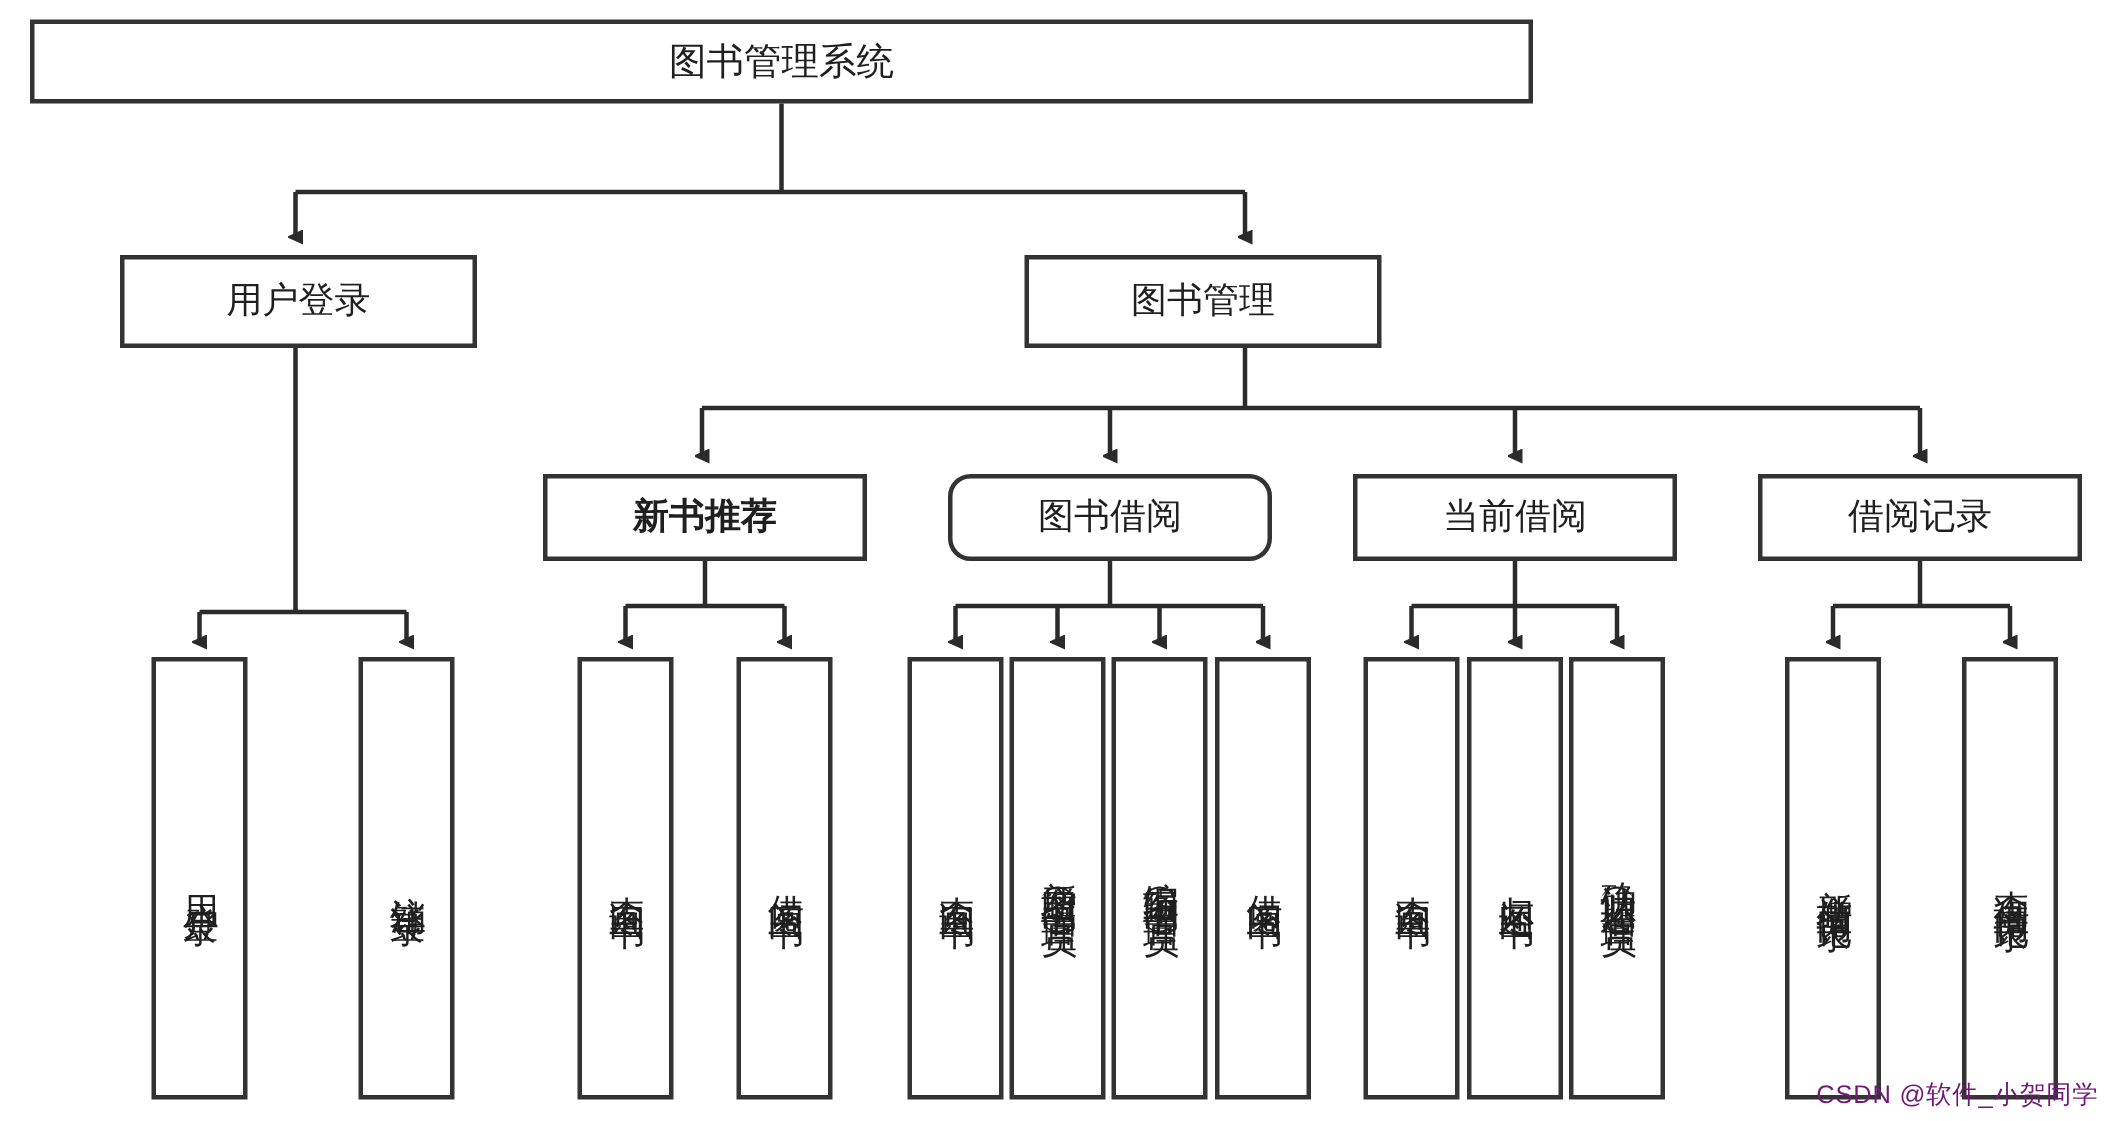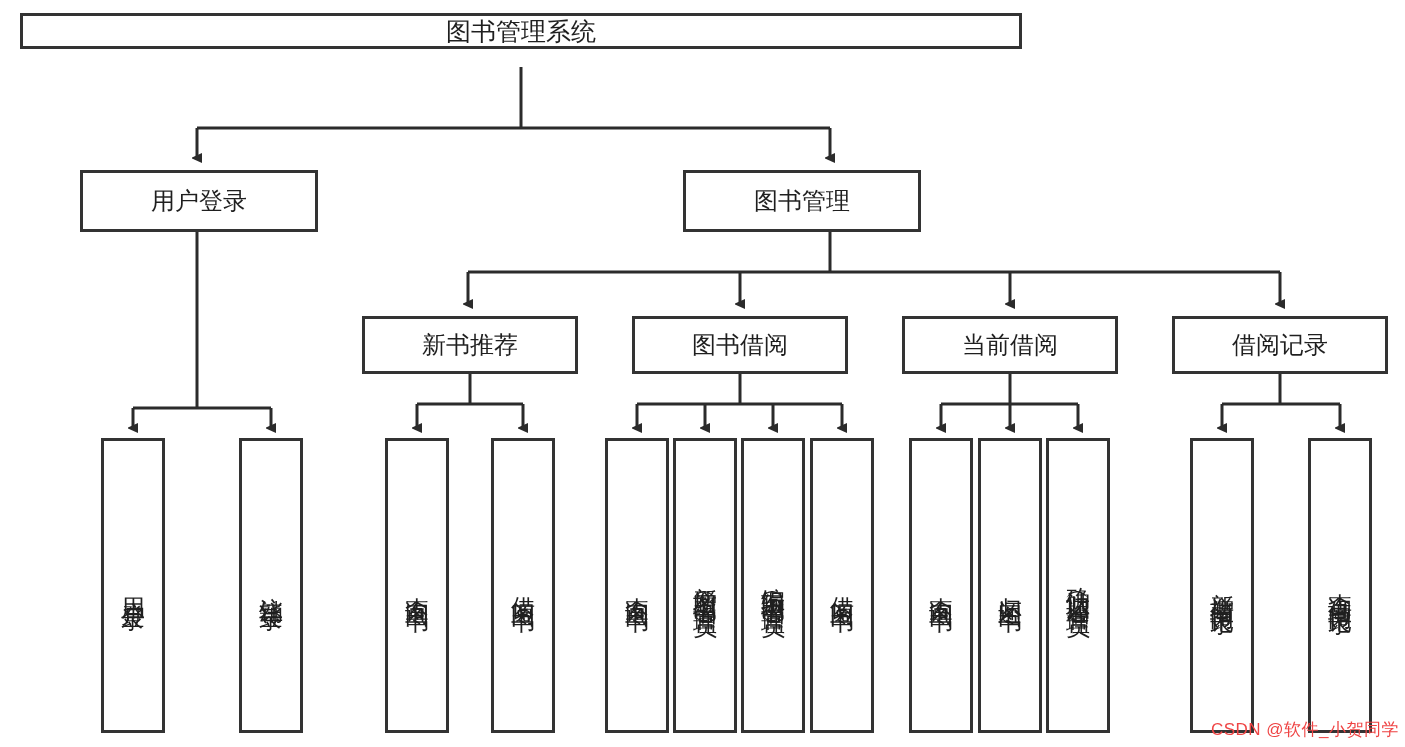--- a/index.html
+++ b/index.html
@@ -56,21 +56,21 @@
     font-size: 24px;
     letter-spacing: 4px;
     white-space: nowrap;
     line-height: 1;
   }
   .watermark {
     position: absolute;
     right: 6px;
     bottom: 6px;
     font-size: 17px;
-    color: #ef4444;
+    color: #701a75;
     letter-spacing: 0.5px;
     white-space: nowrap;
   }
 </style>
 </head>
 <body>
 
 <div id="canvas">
 
   <svg class="edges" viewBox="0 0 1405 747">
@@ -116,35 +116,35 @@
       <path d="M1010,404 L1010,428" marker-end="url(#arrow)"></path>
       <path d="M1078,404 L1078,428" marker-end="url(#arrow)"></path>
 
       <path d="M1280,374 L1280,404"></path>
       <path d="M1222,404 L1340,404"></path>
       <path d="M1222,404 L1222,428" marker-end="url(#arrow)"></path>
       <path d="M1340,404 L1340,428" marker-end="url(#arrow)"></path>
     </g>
   </svg>
 
-  <div class="node root" style="left:20px; top:13px; width:1002px; height:36px;">
+  <div class="node root" style="left:20px; top:13px; width:1002px; height:56px;">
     <span class="node-label">图书管理系统</span>
   </div>
 
   <div class="node level2" style="left:80px; top:170px; width:238px; height:62px;">
     <span class="node-label">用户登录</span>
   </div>
   <div class="node level2" style="left:683px; top:170px; width:238px; height:62px;">
     <span class="node-label">图书管理</span>
   </div>
 
-  <div class="node level3" style="left:362px; top:316px; width:216px; height:58px;">
+  <div class="node level3" style="left:362px; top:316px; width:216px; height:58px;font-weight:bold;">
     <span class="node-label">新书推荐</span>
   </div>
-  <div class="node level3" style="left:632px; top:316px; width:216px; height:58px;">
+  <div class="node level3" style="left:632px; top:316px; width:216px; height:58px;border-radius:15px;">
     <span class="node-label">图书借阅</span>
   </div>
   <div class="node level3" style="left:1172px; top:316px; width:216px; height:58px;">
     <span class="node-label">借阅记录</span>
   </div>
   <div class="node level3" style="left:902px; top:316px; width:216px; height:58px;">
     <span class="node-label">当前借阅</span>
   </div>
 
   <div class="node leaf" style="left:101px; top:438px; width:64px; height:295px;">

